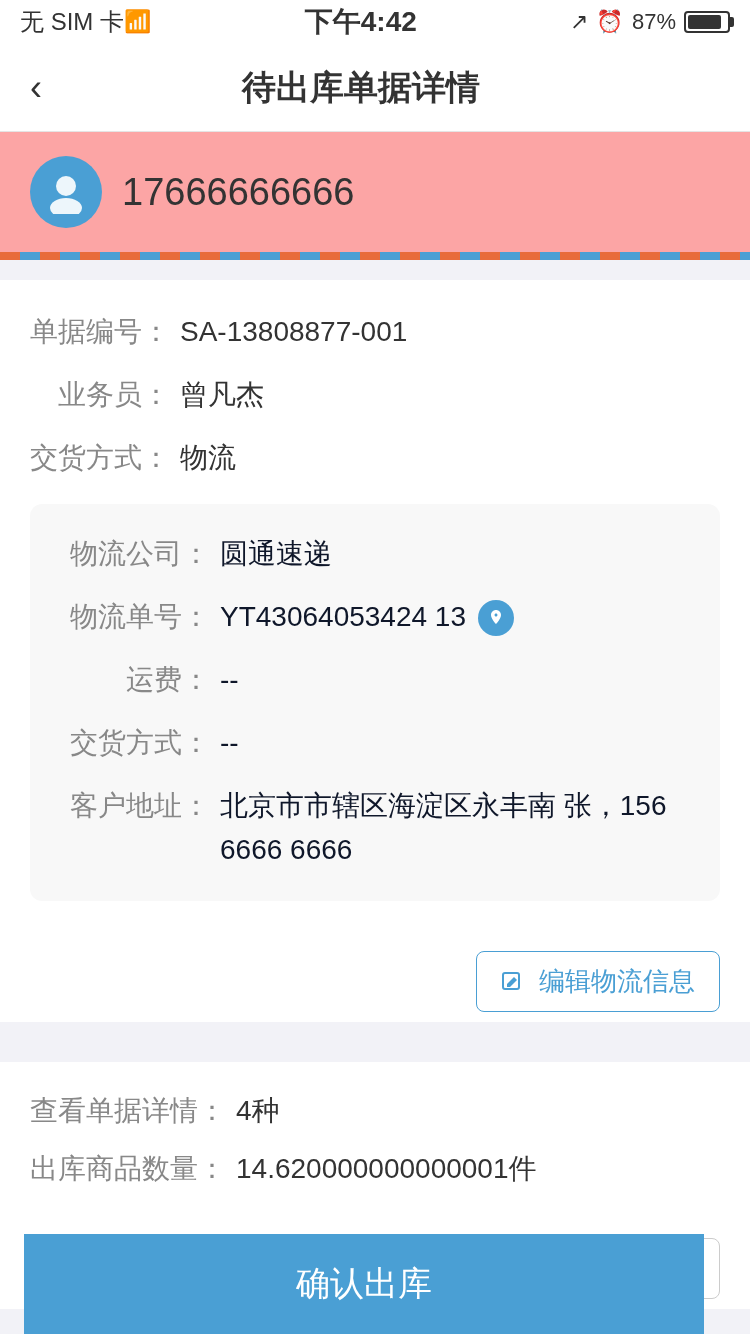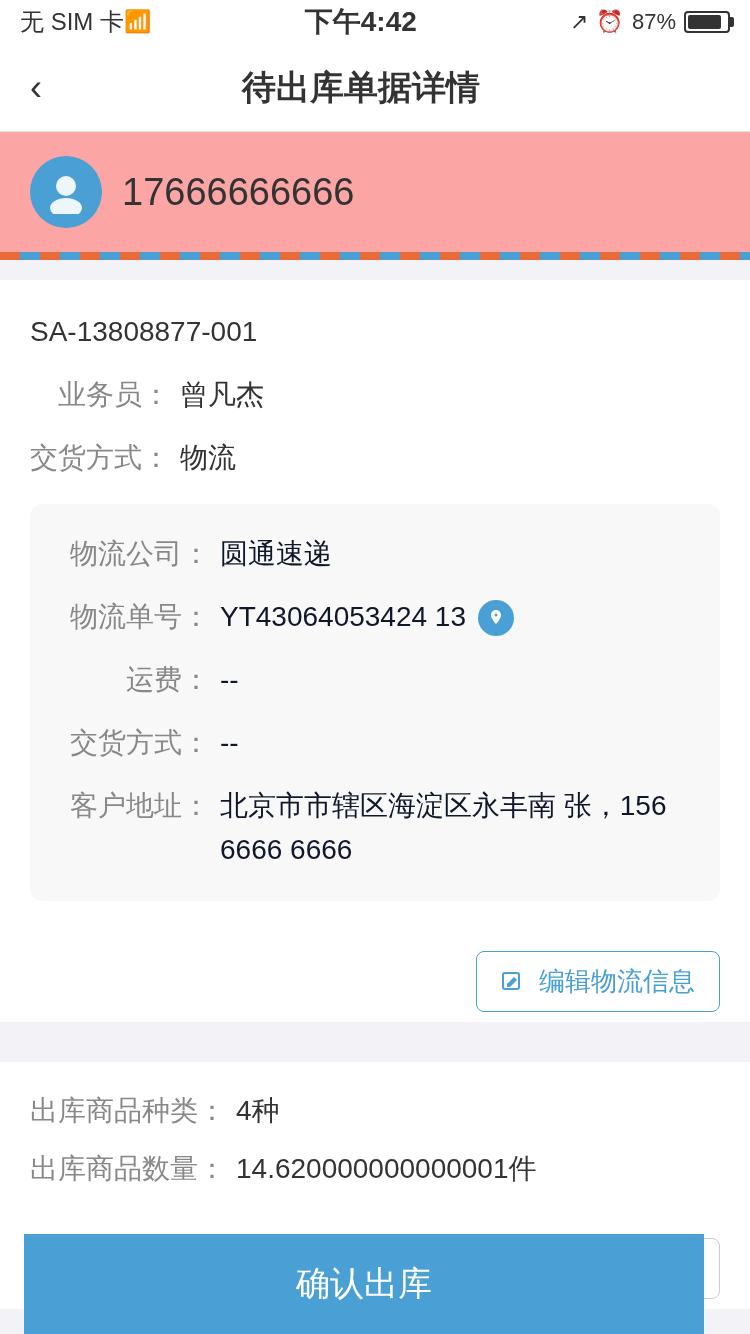--- a/index.html
+++ b/index.html
@@ -282,20 +282,21 @@
       <ellipse cx="22" cy="38" rx="16" ry="10" fill="white" opacity="0.9"></ellipse>
     </svg>
   </div>
   <div class="user-phone">17666666666</div>
 </div>
 
 <div class="dashed-divider"></div>
 
 <div class="section">
   <div class="info-row">
+    <div class="info-label">单据编号：</div>
     <div class="info-value">SA-13808877-001</div>
   </div>
   <div class="info-row">
     <div class="info-label">业务员：</div>
     <div class="info-value">曾凡杰</div>
   </div>
   <div class="info-row">
     <div class="info-label">交货方式：</div>
     <div class="info-value">物流</div>
   </div>
@@ -338,21 +339,21 @@
       <path d="M13 6l3 3-7 7H6v-3l7-7z" fill="#4a9fd4"></path>
     </svg>
     <span>编辑物流信息</span>
   </button>
 </div>
 
 <div class="section-divider"></div>
 
 <div class="product-section">
   <div class="product-row">
-    <div class="product-label">出库商品种类：</div>
+    <div class="product-label">查看单据详情：</div>
     <div class="product-value">4种</div>
   </div>
   <div class="product-row">
     <div class="product-label">出库商品数量：</div>
     <div class="product-value">14.620000000000001件</div>
   </div>
 </div>
 
 <div class="view-detail-row">
   <button class="view-detail-btn">

